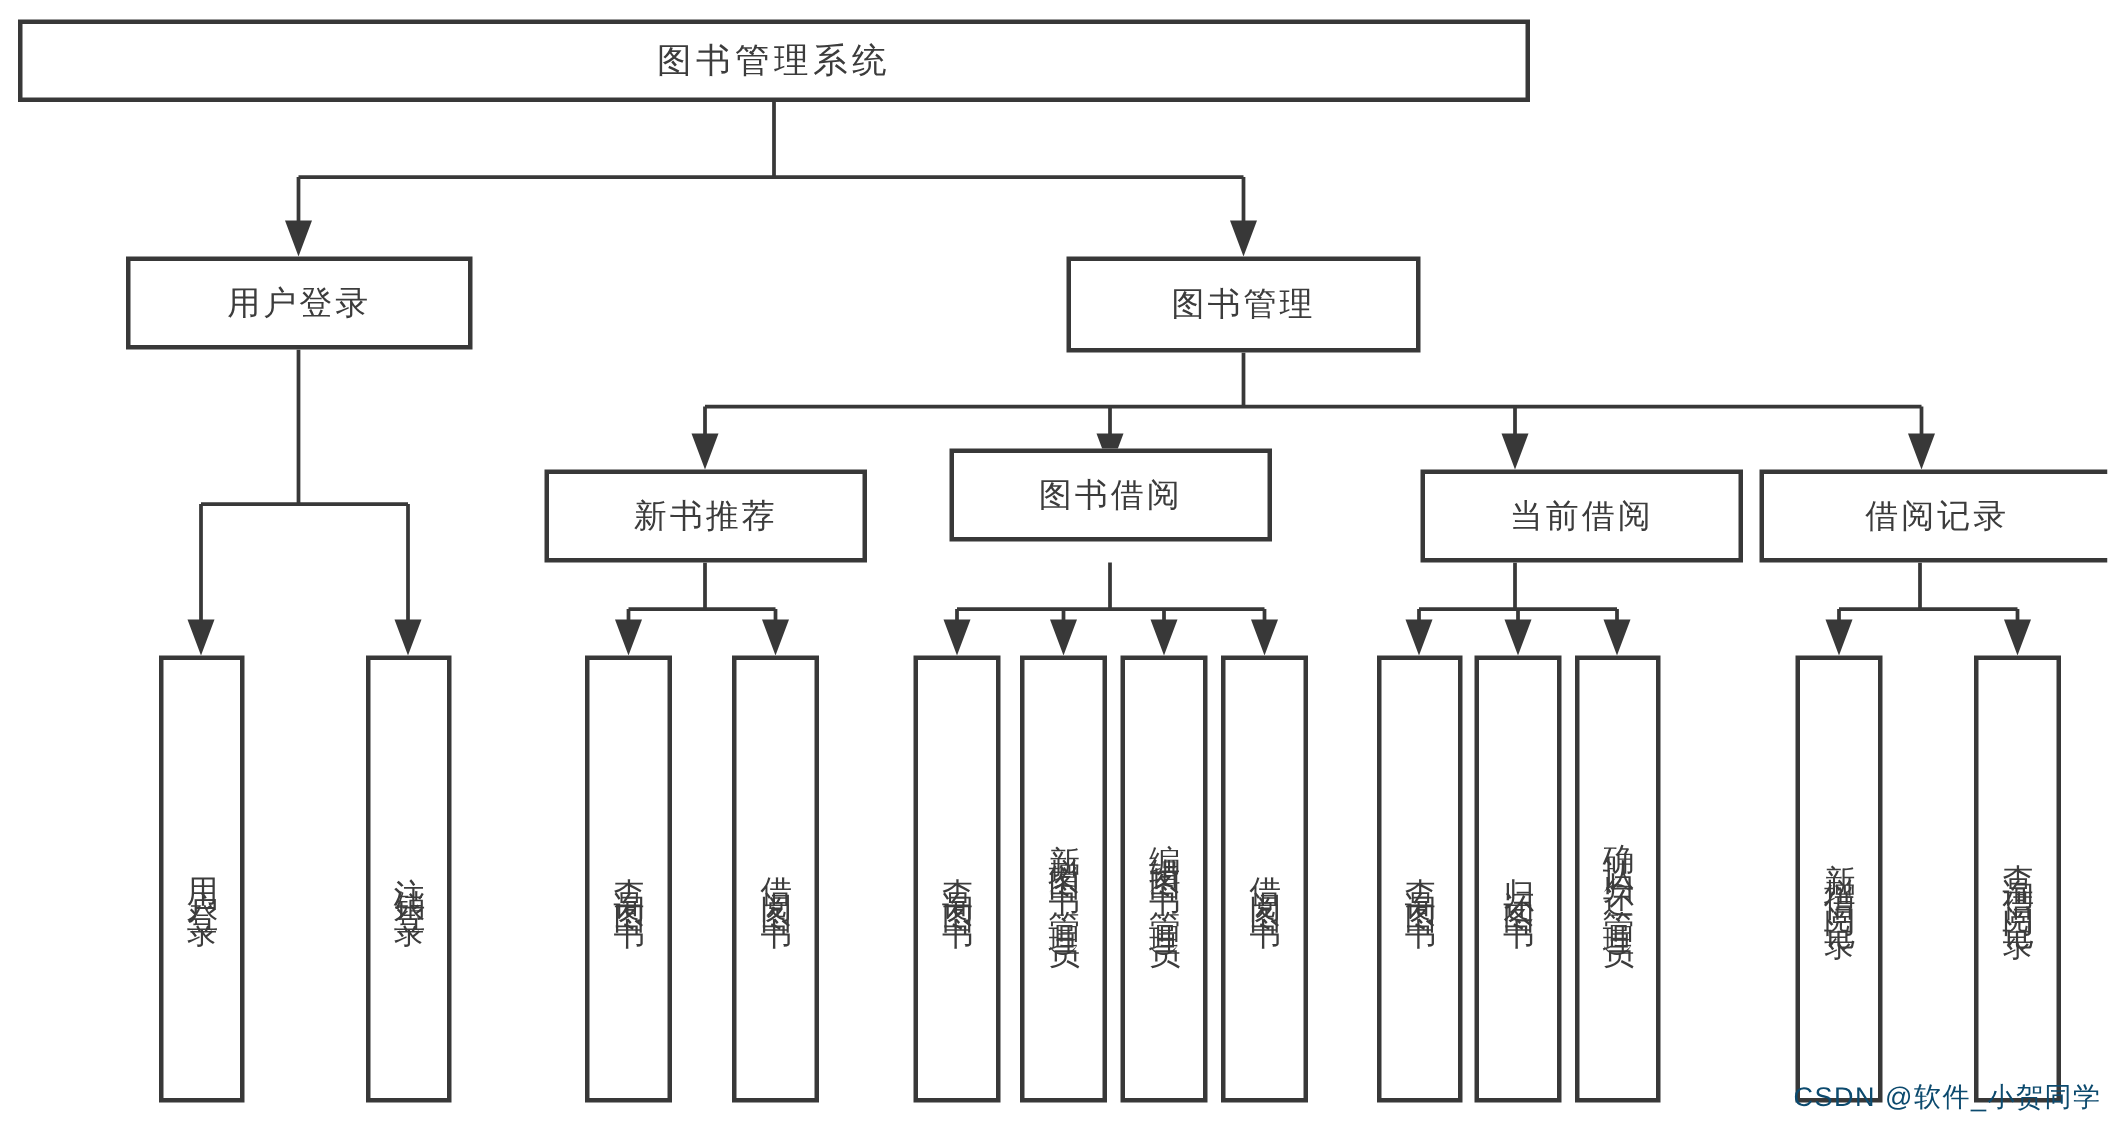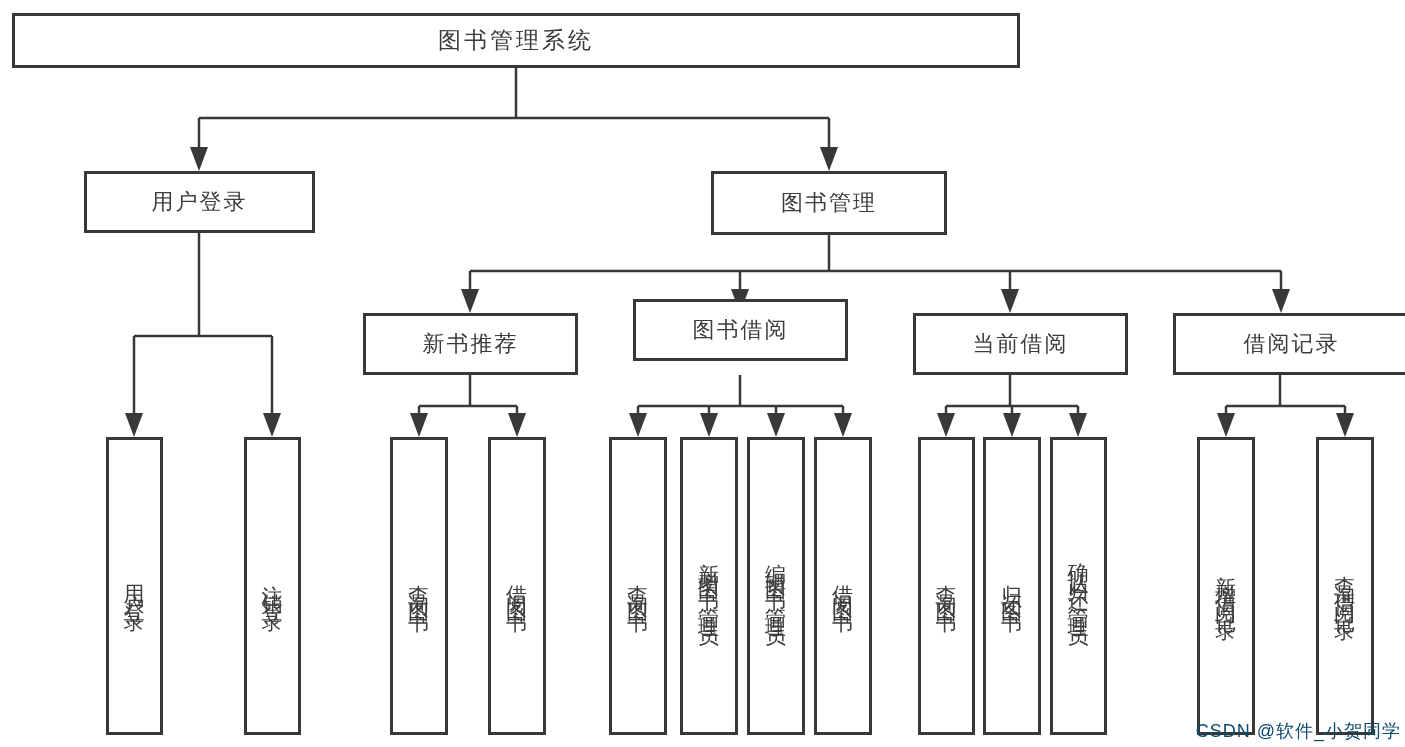--- a/index.html
+++ b/index.html
@@ -35,21 +35,21 @@
     letter-spacing: 9px;
     line-height: 1;
     color: #3c3c3c;
   }
   
   [data-name="node-root"]            { left: 12px;  top: 13px;  width: 1008px; height: 55px; }
   [data-name="node-user-login"]      { left: 84px;  top: 171px; width: 231px;  height: 62px; }
   [data-name="node-book-mgmt"]       { left: 711px; top: 171px; width: 236px;  height: 64px; }
   [data-name="node-new-book"]        { left: 363px; top: 313px; width: 215px;  height: 62px; }
   [data-name="node-book-borrow"]     { left: 633px; top: 299px; width: 215px;  height: 62px; }
-  [data-name="node-current-borrow"]  { left: 913px; top: 313px; width: 215px;  height: 62px; }
+  [data-name="node-current-borrow"]  { left: 947px; top: 313px; width: 215px;  height: 62px; }
   [data-name="node-borrow-record"]   { left: 1173px;top: 313px; width: 237px;  height: 62px; }
   .leaf { top: 437px; height: 298px; }
   [data-name="leaf-user-login"]      { left: 106px;  width: 57px; }
   [data-name="leaf-logout"]          { left: 244px;  width: 57px; }
   [data-name="leaf-newbook-query"]   { left: 390px;  width: 58px; }
   [data-name="leaf-newbook-borrow"]  { left: 488px;  width: 58px; }
   [data-name="leaf-borrow-query"]    { left: 609px;  width: 58px; }
   [data-name="leaf-borrow-add"]      { left: 680px;  width: 58px; }
   [data-name="leaf-borrow-edit"]     { left: 747px;  width: 58px; }
   [data-name="leaf-borrow-borrow"]   { left: 814px;  width: 58px; }

